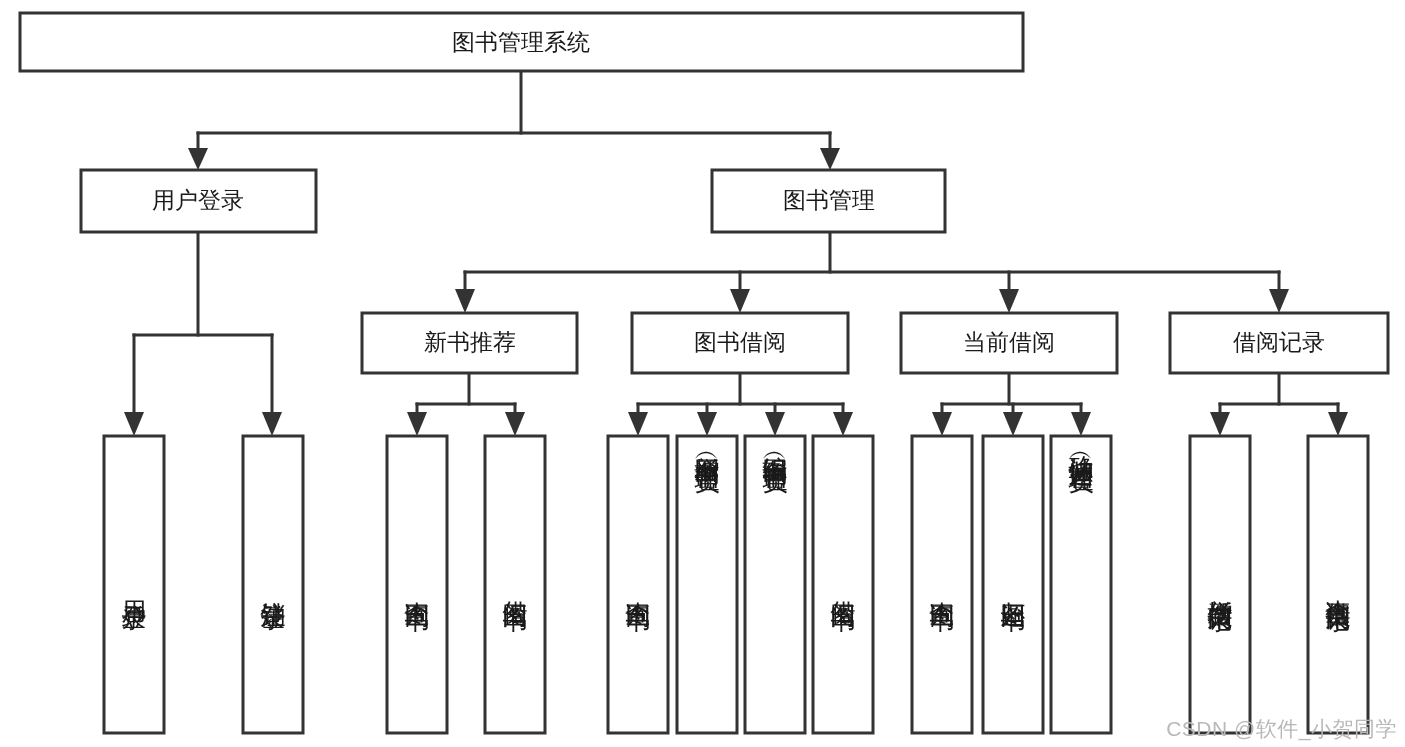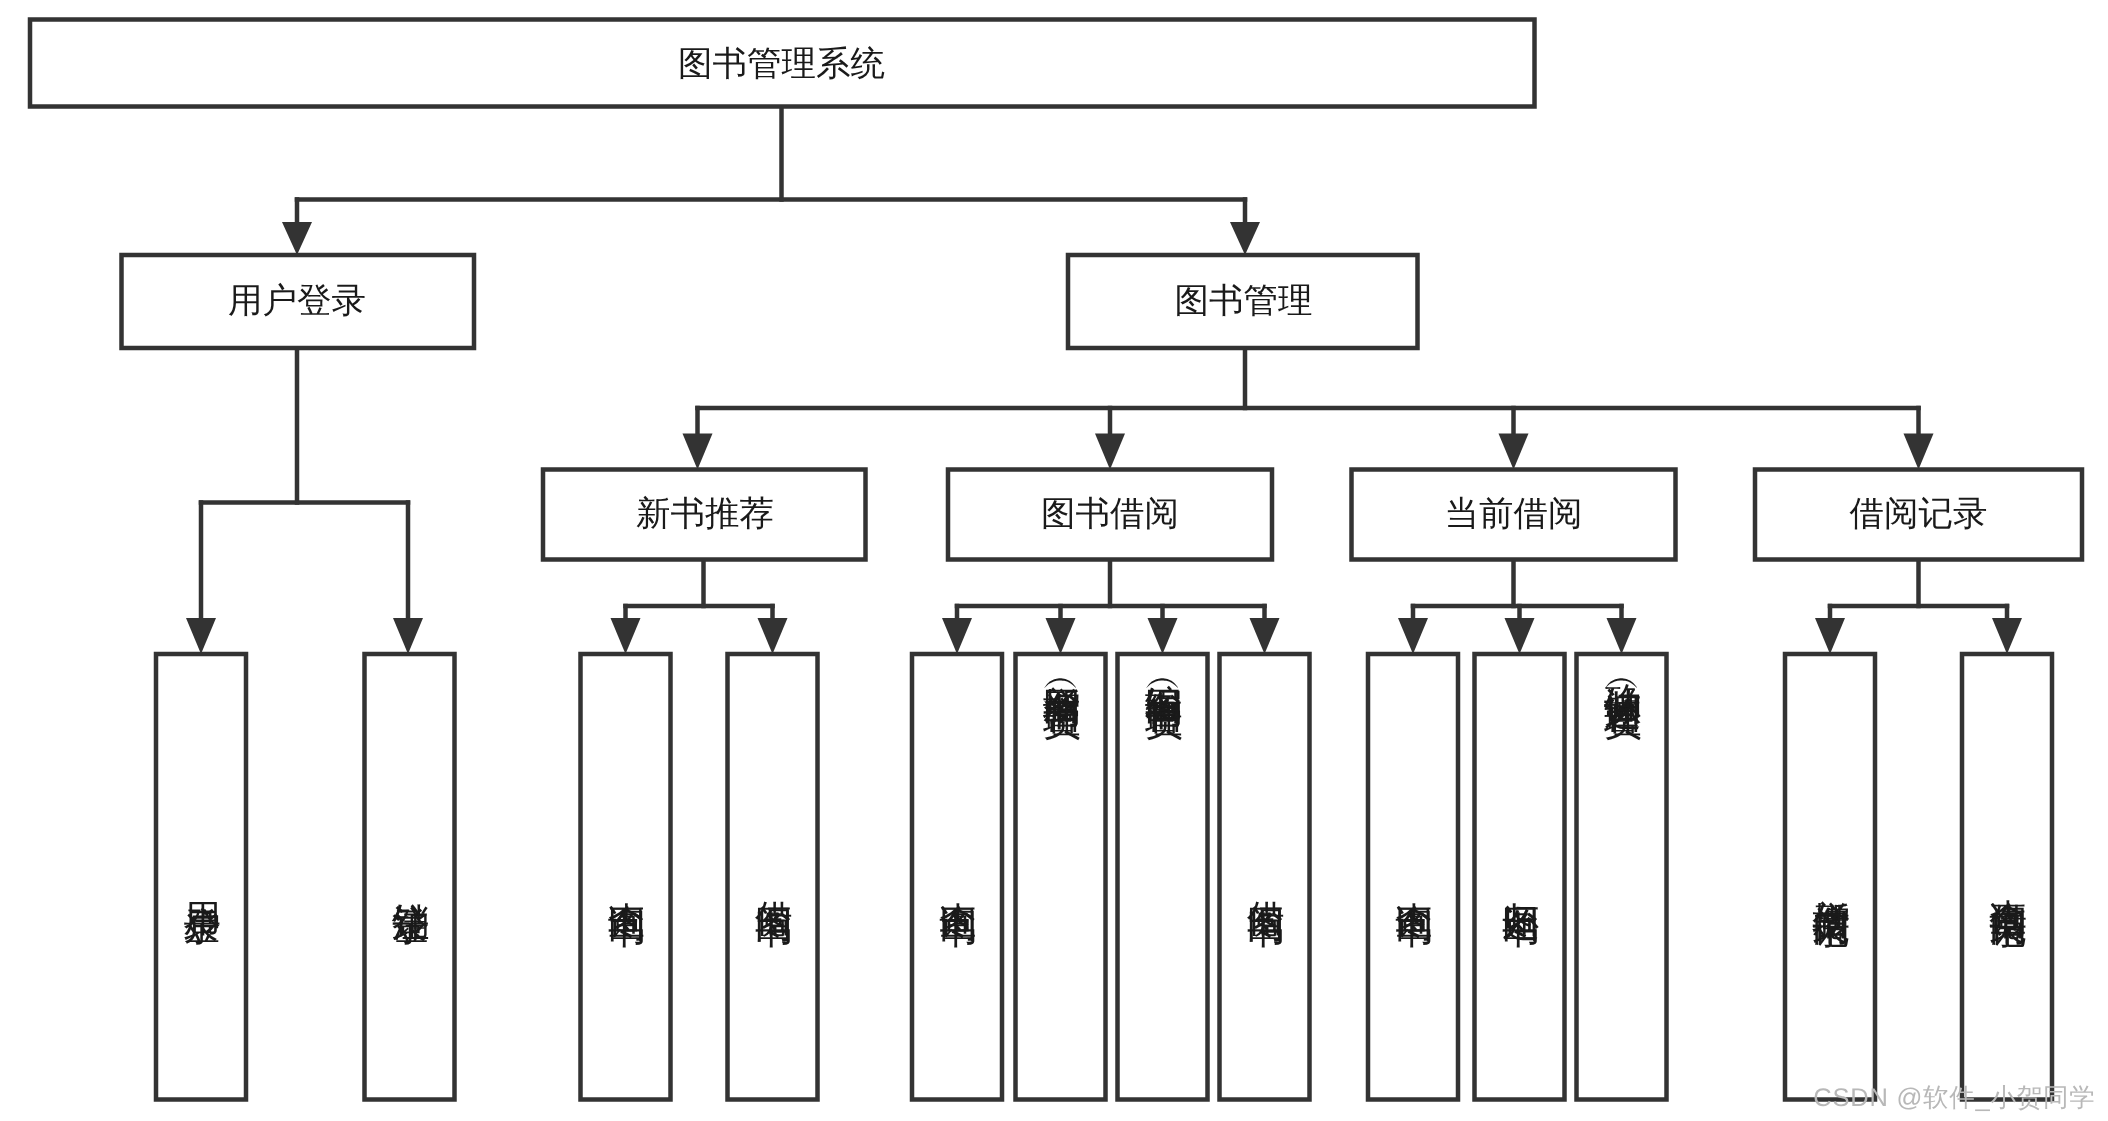--- a/index.html
+++ b/index.html
@@ -58,21 +58,21 @@
     line-height: 1.15;
     letter-spacing: 2px;
     color: #1a1a1a;
     white-space: nowrap;
   }
   .watermark {
     position: absolute;
     right: 8px;
     bottom: 4px;
     font-family: "Liberation Sans", "DejaVu Sans", sans-serif;
-    font-size: 17px;
+    font-size: 21px;
     color: #b8b8b8;
     letter-spacing: 0.5px;
     white-space: nowrap;
   }
 </style>
 </head>
 <body>
 
 <div id="page">
 

